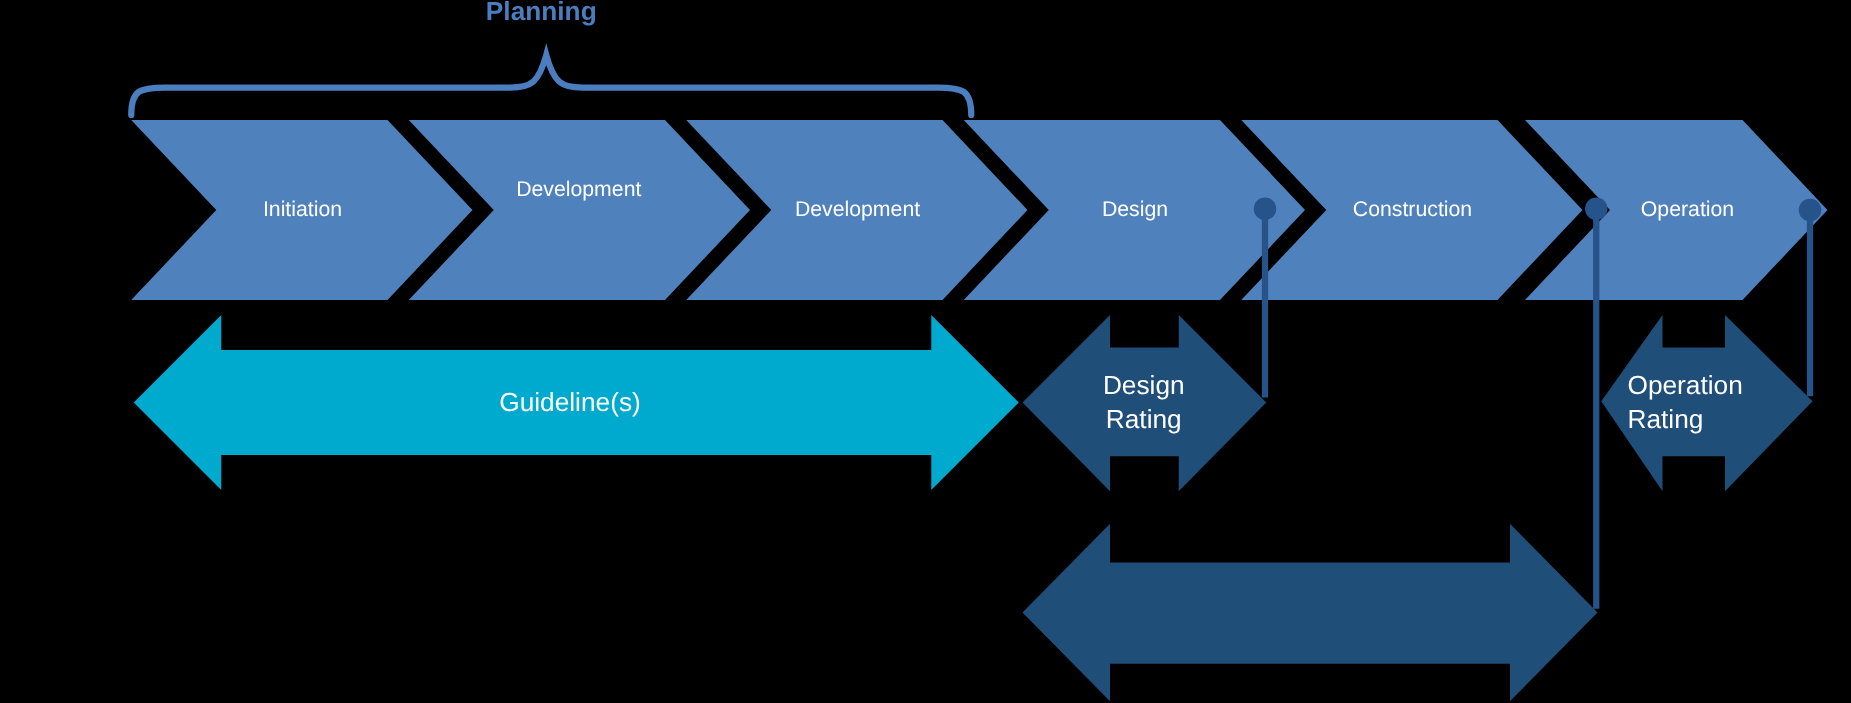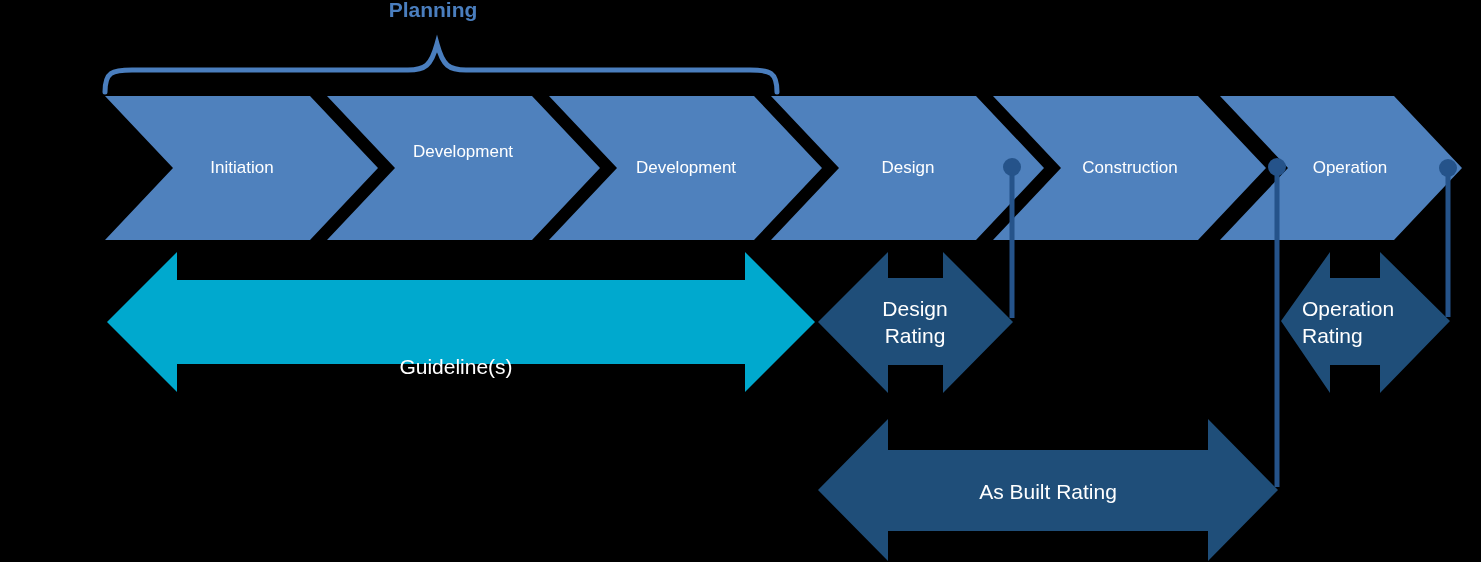--- a/index.html
+++ b/index.html
@@ -94,20 +94,19 @@
 
   <div class="label planning-label" style="left:433px; top:10px;text-align:center;">Planning</div>
 
   <div class="label phase-label" style="left:242px; top:168px;">Initiation</div>
   <div class="label phase-label" style="left:463px; top:152px;">Development</div>
   <div class="label phase-label" style="left:686px; top:168px;">Development</div>
   <div class="label phase-label" style="left:908px; top:168px;">Design</div>
   <div class="label phase-label" style="left:1130px; top:168px;text-align:right;">Construction</div>
   <div class="label phase-label" style="left:1350px; top:168px;">Operation</div>
 
-  <div class="label plain-label" style="left:456px; top:322px;margin-top:44px;">Guideline(s)</div>
+  <div class="label plain-label" style="left:456px; top:322px;">Guideline(s)</div>
   <div class="label plain-label" style="left:915px; top:322px;">Design
 Rating</div>
   <div class="label plain-label left-align" style="left:1302px; top:322px;">Operation
 Rating</div>
-  <div class="label plain-label" style="left:1048px; top:491px;">As Built Rating</div>
 
 </div>
 
 </body></html>

